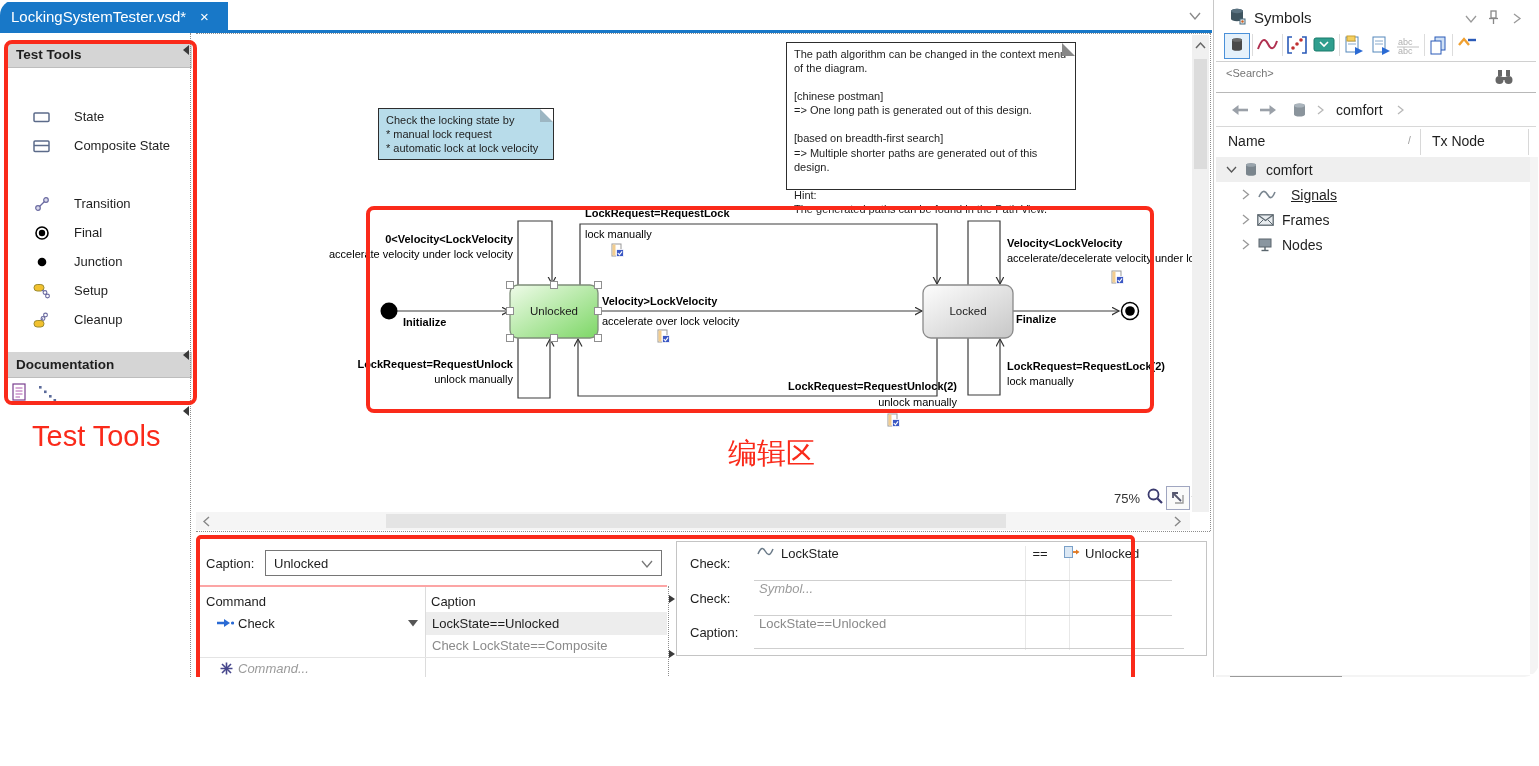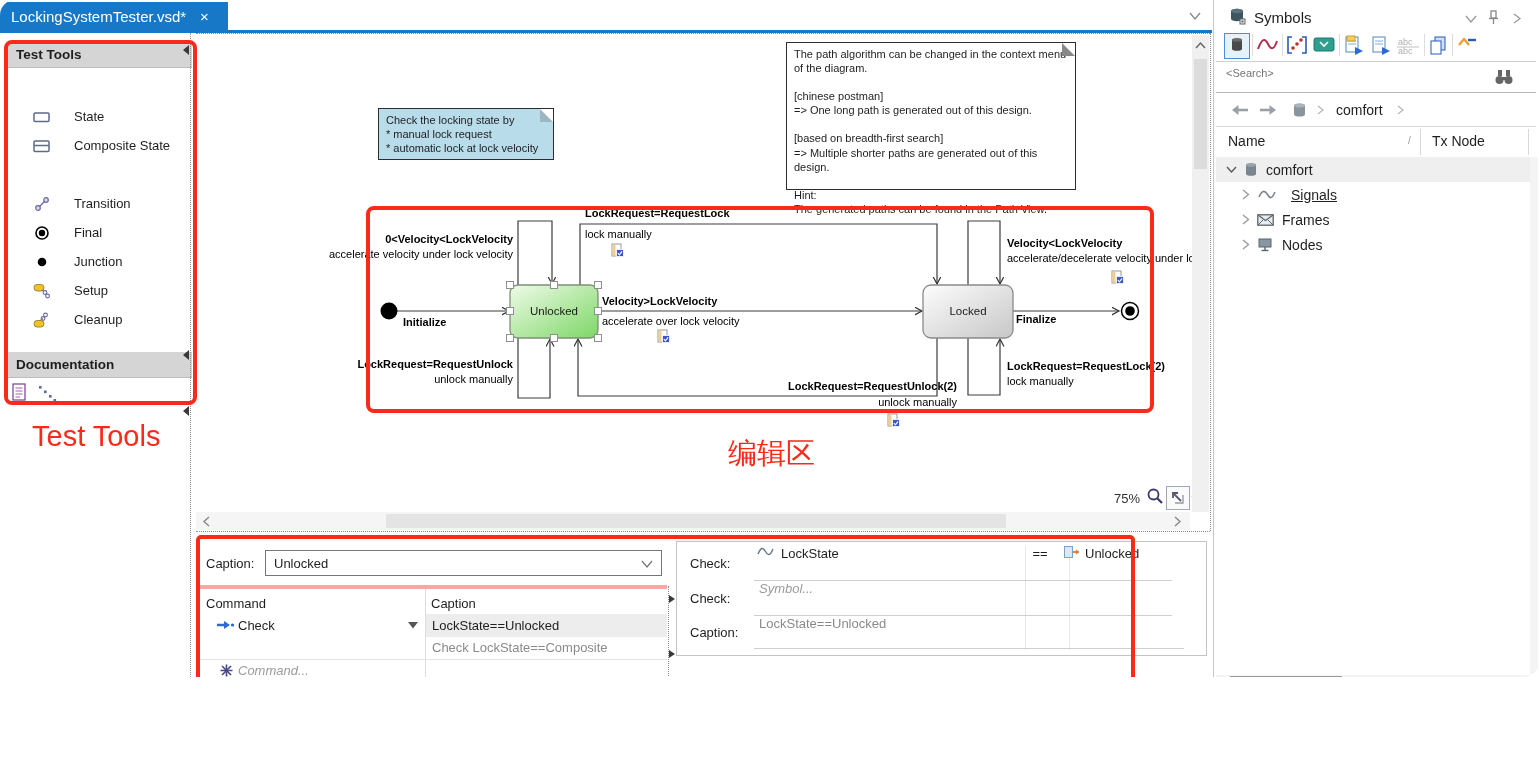--- a/index.html
+++ b/index.html
@@ -276,21 +276,21 @@
   <div class="dot-h" style="left:196px;top:531px;width:1014px;"></div>
 
   <div class="abs t13" style="left:206px;top:556px;">Caption:</div>
   <div class="abs" style="left:265px;top:550px;width:397px;height:26px;border:1px solid #767676;background:#fff;box-sizing:border-box;">
     <span class="t13" style="position:absolute;left:8px;top:5px;">Unlocked</span>
     <svg style="position:absolute;right:8px;top:7px;" width="12" height="12">
         <polyline points="1,3 6,9 11,3" fill="none" stroke="#777" stroke-width="1.3"></polyline>
       </svg>
   </div>
 
-  <div class="abs" style="left:196px;top:585px;width:471px;height:99px;border-top:4px solid #fca5a5;border-bottom:1px solid #dcdcdc;">
+  <div class="abs" style="left:196px;top:585px;width:471px;height:99px;border-top:2px solid #fca5a5;border-bottom:1px solid #dcdcdc;">
     <div class="abs t13" style="left:10px;top:7px;">Command</div>
     <div class="abs t13" style="left:235px;top:7px;">Caption</div>
     <div class="abs" style="left:229px;top:0;width:1px;height:99px;background:#dcdcdc;"></div>
     <div class="abs cell-hl" style="left:230px;top:25px;width:241px;height:23px;"></div>
 
     <svg class="abs" style="left:20px;top:31px;" width="18" height="10">
       <line x1="1" y1="5" x2="9" y2="5" stroke="#2a6ad4" stroke-width="2.4"></line>
         <polygon points="8,1 14,5 8,9" fill="#2a6ad4"></polygon>
         <circle cx="16.5" cy="5" r="1.6" fill="#2a6ad4"></circle>
     </svg>

